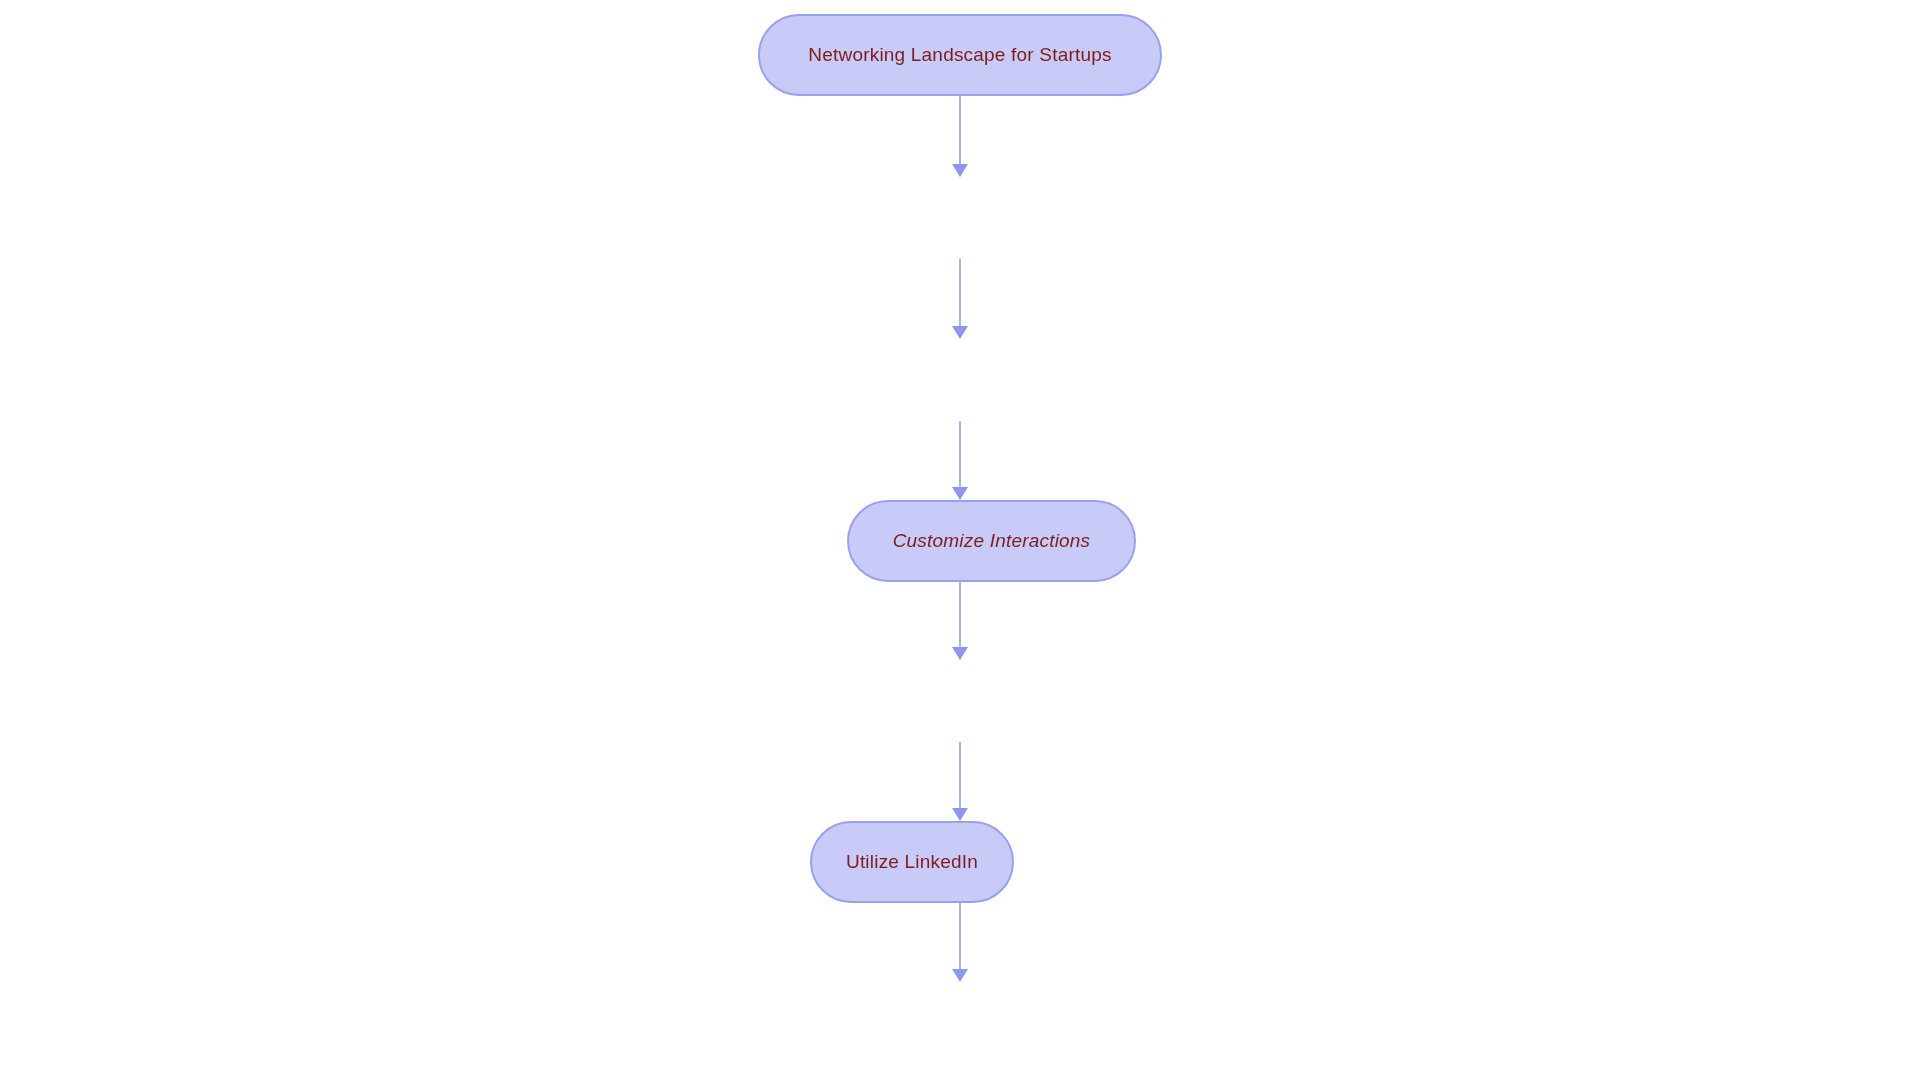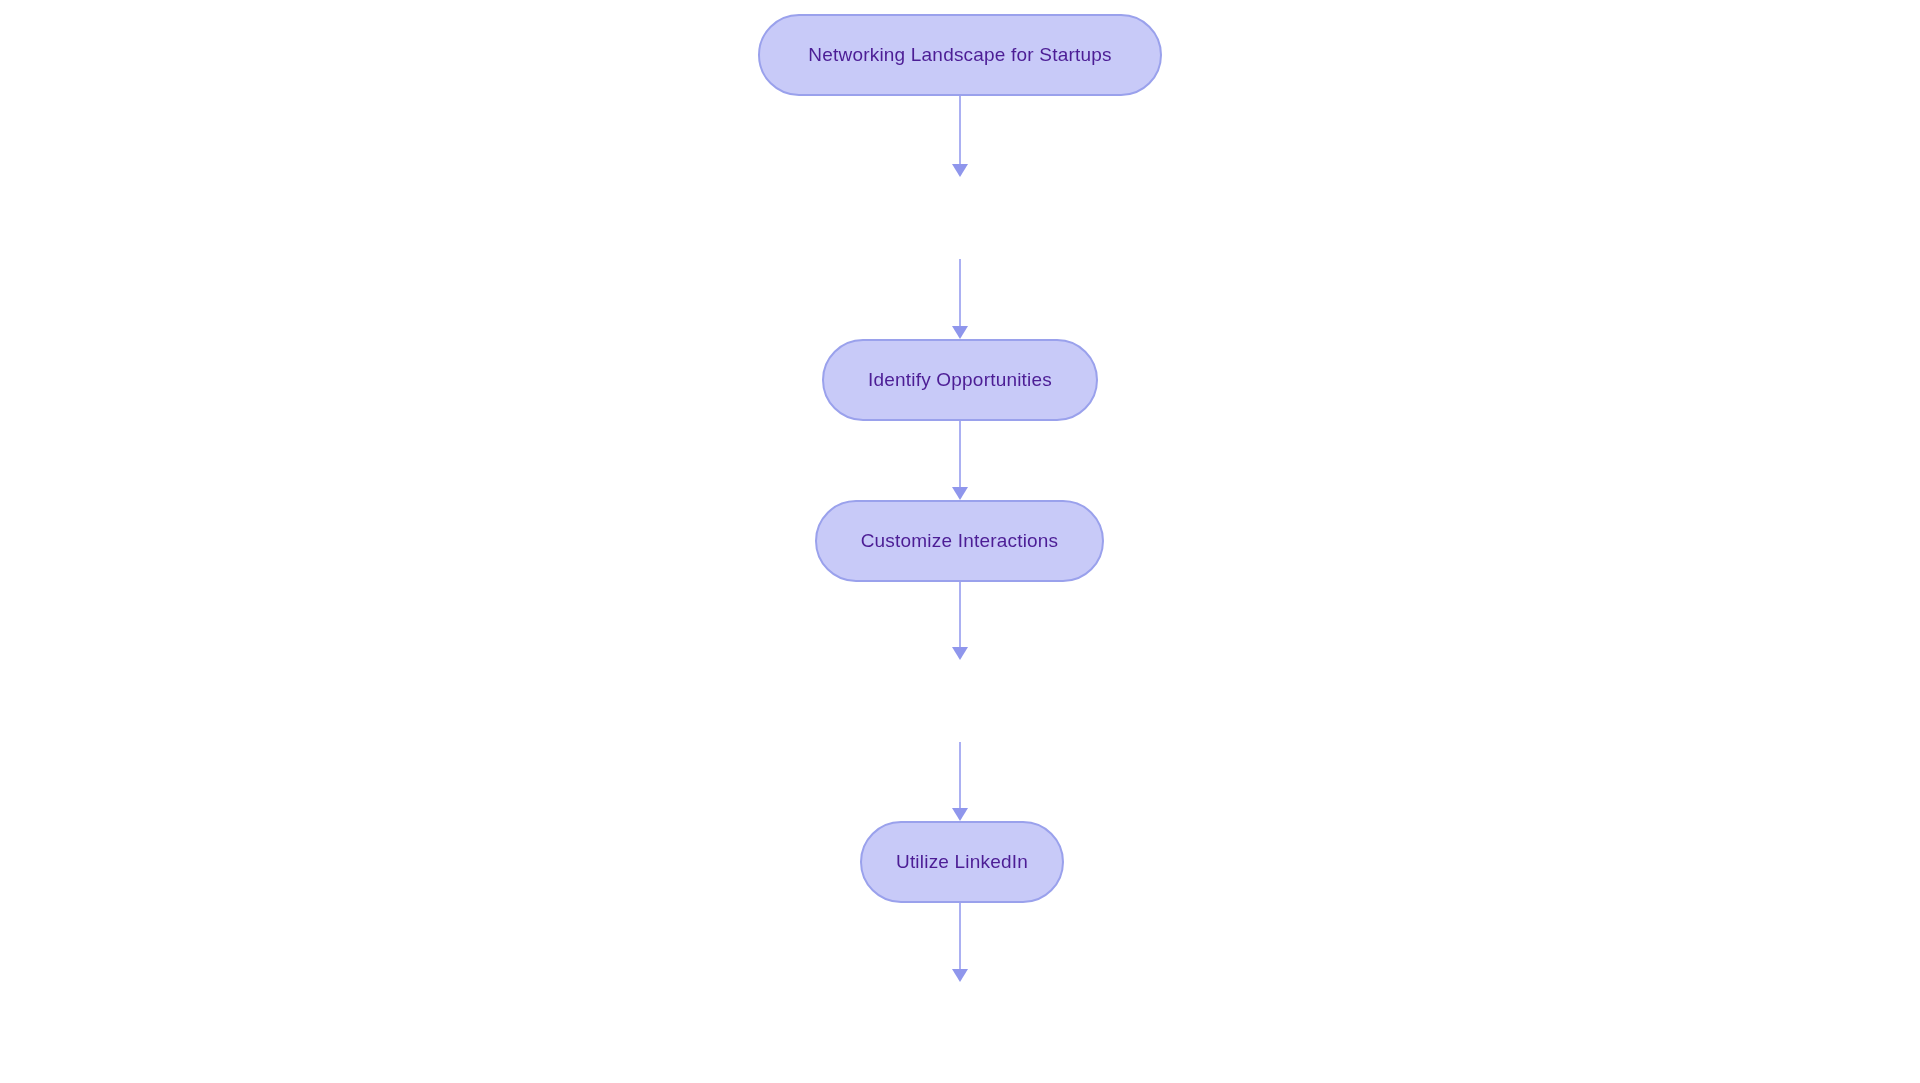--- a/index.html
+++ b/index.html
@@ -18,21 +18,21 @@
   .node {
     position: absolute;
     height: 82px;
     border-radius: 41px;
     background: #c8caf8;
     border: 2px solid #9aa1ec;
     box-sizing: border-box;
     display: flex;
     align-items: center;
     justify-content: center;
-    color: #4c1d95;
+    color: #7f1d1d;
     font-size: 19px;
     letter-spacing: 0.2px;
     text-align: center;
     white-space: nowrap;
   }
   .arrow {
     position: absolute;
     left: 952px;
     width: 16px;
     display: flex;
@@ -63,41 +63,40 @@
     <div class="line"></div>
     <div class="head"></div>
   </div>
 
 
   <div class="arrow" style="top:259px; height:80px;">
     <div class="line"></div>
     <div class="head"></div>
   </div>
 
-  <div class="node" style="left:822px; top:339px; width:276px;">Identify Opportunities</div>
 
   <div class="arrow" style="top:421px; height:79px;">
     <div class="line"></div>
     <div class="head"></div>
   </div>
 
-  <div class="node" style="left:815px; top:500px; width:289px;">Customize Interactions</div>
+  <div class="node" style="left:847px; top:500px; width:289px;font-style:italic;">Customize Interactions</div>
 
   <div class="arrow" style="top:582px; height:78px;">
     <div class="line"></div>
     <div class="head"></div>
   </div>
 
 
   <div class="arrow" style="top:742px; height:79px;">
     <div class="line"></div>
     <div class="head"></div>
   </div>
 
-  <div class="node" style="left:860px; top:821px; width:204px;">Utilize LinkedIn</div>
+  <div class="node" style="left:810px; top:821px; width:204px;">Utilize LinkedIn</div>
 
   <div class="arrow" style="top:903px; height:79px;">
     <div class="line"></div>
     <div class="head"></div>
   </div>
 
 
 </div>
 
 </body></html>

